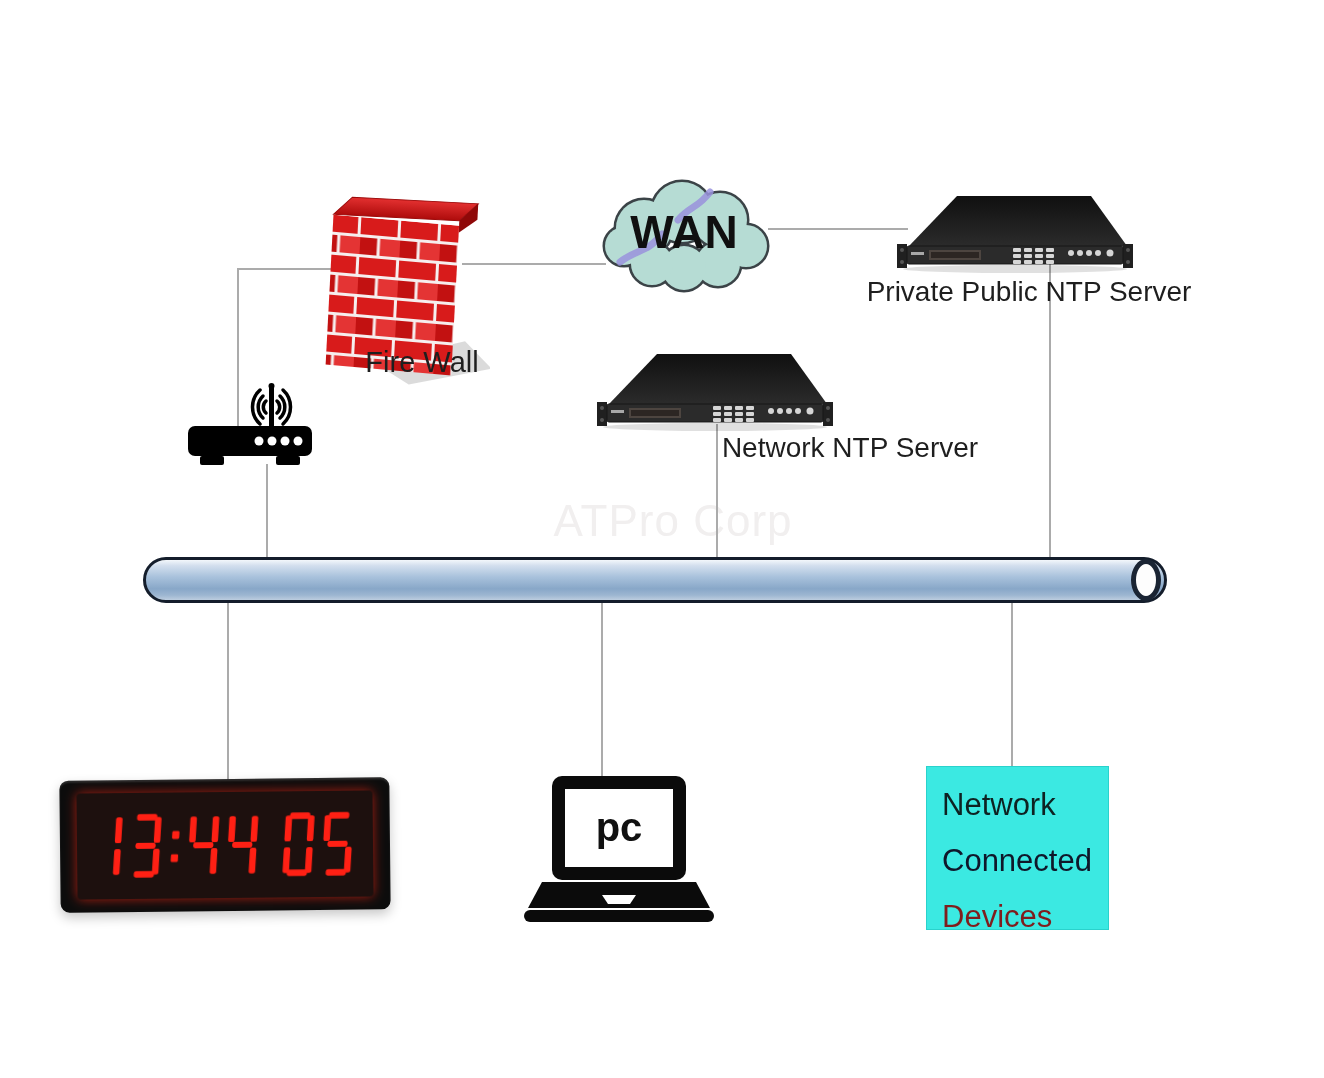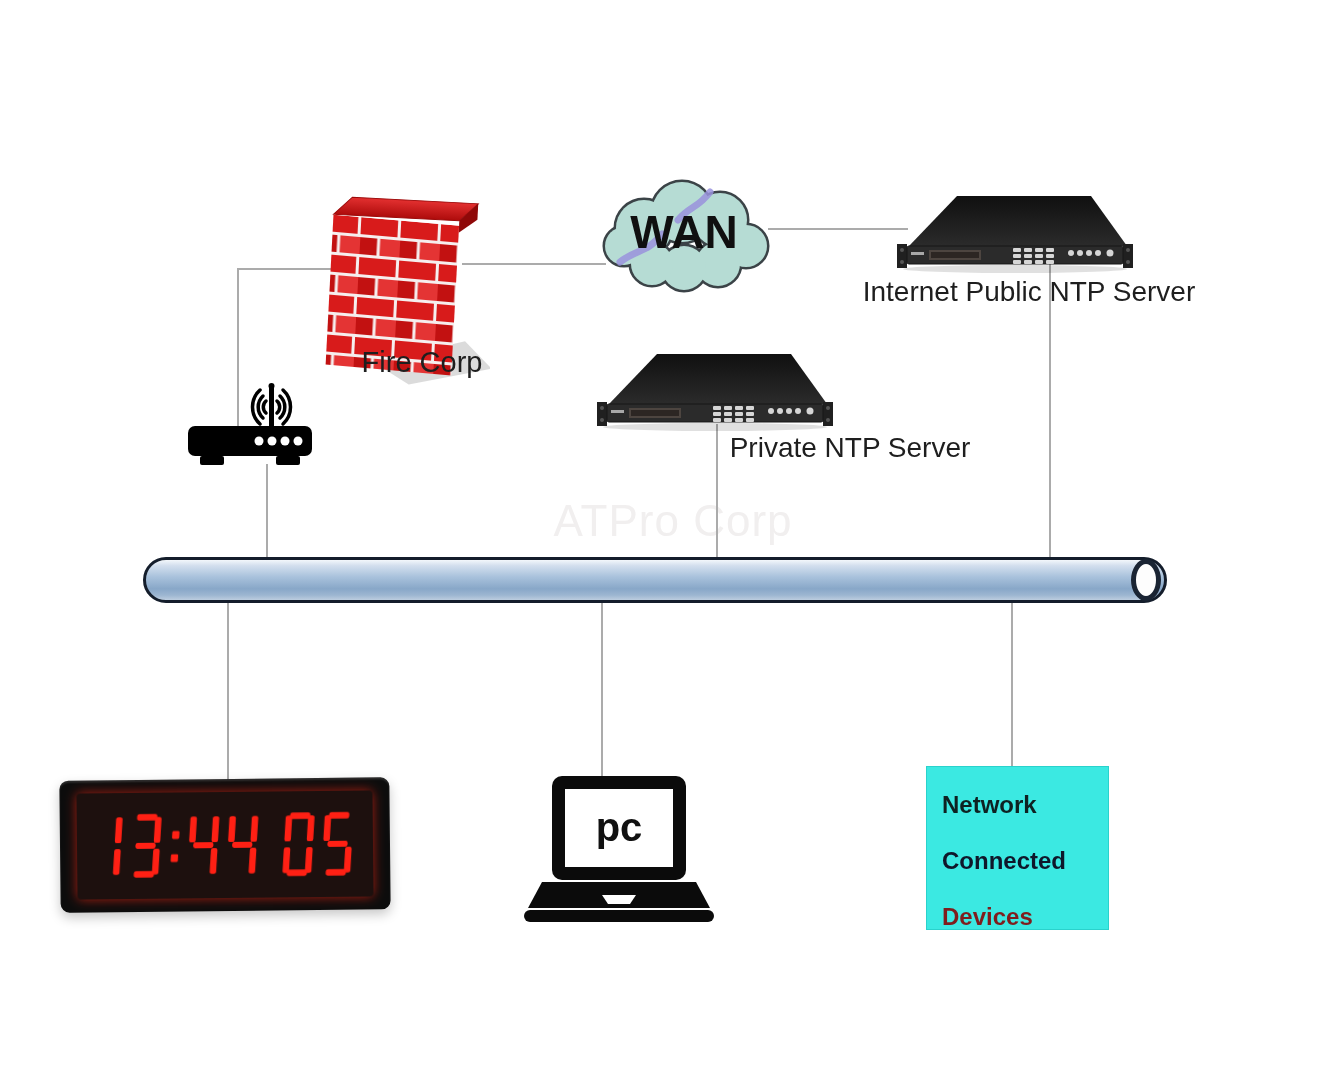--- a/index.html
+++ b/index.html
@@ -36,21 +36,21 @@
     transform:rotate(-0.6deg);
   }
   .clock-display{
     width:100%;height:100%;background:#1d100e;border-radius:4px;box-sizing:border-box;
     display:flex;align-items:center;justify-content:center;padding:6px 8px;
     filter:drop-shadow(0 0 6px rgba(255,40,20,.65));
   }
   .devices{
     position:absolute;left:926px;top:766px;width:183px;height:164px;box-sizing:border-box;
     padding:10px 0 0 15px;border:1px solid #2ad2cc;
-    font-size:24px;font-weight:700;line-height:56px;
+    font-size:31px;font-weight:400;line-height:56px;
   }
 </style>
 </head>
 <body>
 
 <div class="canvas">
 
   <div class="watermark" style="color: rgb(241, 239, 239);">ATPro Corp</div>
 
   <div class="line h" style="left:238px;top:268px;width:94px;"></div>
@@ -77,21 +77,21 @@
         <stop offset="1" stop-color="#ad0b0b"></stop>
       </linearGradient>
     </defs>
     <g transform="rotate(3 85 105)">
       <polygon points="60,186 150,160 178,186 96,206" fill="#cfcfcf" opacity="0.75"></polygon>
       <polygon points="12,40 138,40 156,22 30,22" fill="url(#capg)" stroke="#9c0a0a" stroke-width="1"></polygon>
       <polygon points="138,40 156,22 156,38 138,52" fill="#8f0808"></polygon>
       <rect x="12" y="40" width="126" height="150" fill="url(#bricks)" transform="skewY(2)"></rect>
     </g>
   </svg>
-  <div class="label" style="left:322px;top:346px;width:200px;font-size:29px;">Fire Corp</div>
+  <div class="label" style="left:322px;top:346px;width:200px;font-size:29px;">Fire Wall</div>
 
   <svg class="node" style="left:596px;top:170px;width:176px;height:138px" viewBox="0 0 176 134">
     <g stroke="#3b4347" stroke-width="5" fill="#b6dcd4">
       <circle cx="48" cy="56" r="28"></circle>
         <circle cx="86" cy="40" r="30"></circle>
         <circle cx="124" cy="48" r="27"></circle>
       <circle cx="150" cy="74" r="21"></circle>
         <circle cx="122" cy="92" r="22"></circle>
         <circle cx="88" cy="96" r="22"></circle>
       <circle cx="56" cy="92" r="21"></circle>
@@ -146,21 +146,21 @@
         <rect x="129" y="68" width="8" height="4" rx="1"></rect>
         <rect x="140" y="68" width="8" height="4" rx="1"></rect>
         <rect x="151" y="68" width="8" height="4" rx="1"></rect>
       <circle cx="176" cy="61" r="3"></circle>
         <circle cx="185" cy="61" r="3"></circle>
         <circle cx="194" cy="61" r="3"></circle>
         <circle cx="203" cy="61" r="3"></circle>
         <circle cx="215" cy="61" r="3.5"></circle>
     </g>
   </svg>
-  <div class="label" style="left:838px;top:276px;width:382px;">Internet Public NTP Server</div>
+  <div class="label" style="left:838px;top:276px;width:382px;">Private Public NTP Server</div>
 
   <svg class="node" style="left:595px;top:350px;width:240px;height:84px" viewBox="0 0 240 84">
     <ellipse cx="120" cy="77" rx="112" ry="4" fill="#000000" opacity="0.12"></ellipse>
     <polygon points="62,4 196,4 232,54 14,54" fill="url(#srvtop)"></polygon>
     <rect x="2" y="52" width="10" height="24" fill="#202020"></rect>
     <circle cx="7" cy="58" r="2" fill="#555"></circle>
       <circle cx="7" cy="70" r="2" fill="#555"></circle>
     <rect x="228" y="52" width="10" height="24" fill="#202020"></rect>
     <circle cx="233" cy="58" r="2" fill="#555"></circle>
       <circle cx="233" cy="70" r="2" fill="#555"></circle>
@@ -181,21 +181,21 @@
         <rect x="129" y="68" width="8" height="4" rx="1"></rect>
         <rect x="140" y="68" width="8" height="4" rx="1"></rect>
         <rect x="151" y="68" width="8" height="4" rx="1"></rect>
       <circle cx="176" cy="61" r="3"></circle>
         <circle cx="185" cy="61" r="3"></circle>
         <circle cx="194" cy="61" r="3"></circle>
         <circle cx="203" cy="61" r="3"></circle>
         <circle cx="215" cy="61" r="3.5"></circle>
     </g>
   </svg>
-  <div class="label" style="left:710px;top:432px;width:280px;">Private NTP Server</div>
+  <div class="label" style="left:710px;top:432px;width:280px;">Network NTP Server</div>
 
   <svg class="node" style="left:180px;top:378px;width:140px;height:92px" viewBox="0 0 140 92">
     <g>
       <rect x="89" y="8" width="5" height="42" fill="#000"></rect>
       <circle cx="91.5" cy="8" r="3" fill="#000"></circle>
     </g>
     <g fill="none" stroke="#000" stroke-width="3.5" stroke-linecap="round">
       <path d="M80,12 A23,23 0 0 0 80,46"></path>
       <path d="M83,18 A15,15 0 0 0 83,40"></path>
       <path d="M86,23 A8,8 0 0 0 86,35"></path>

